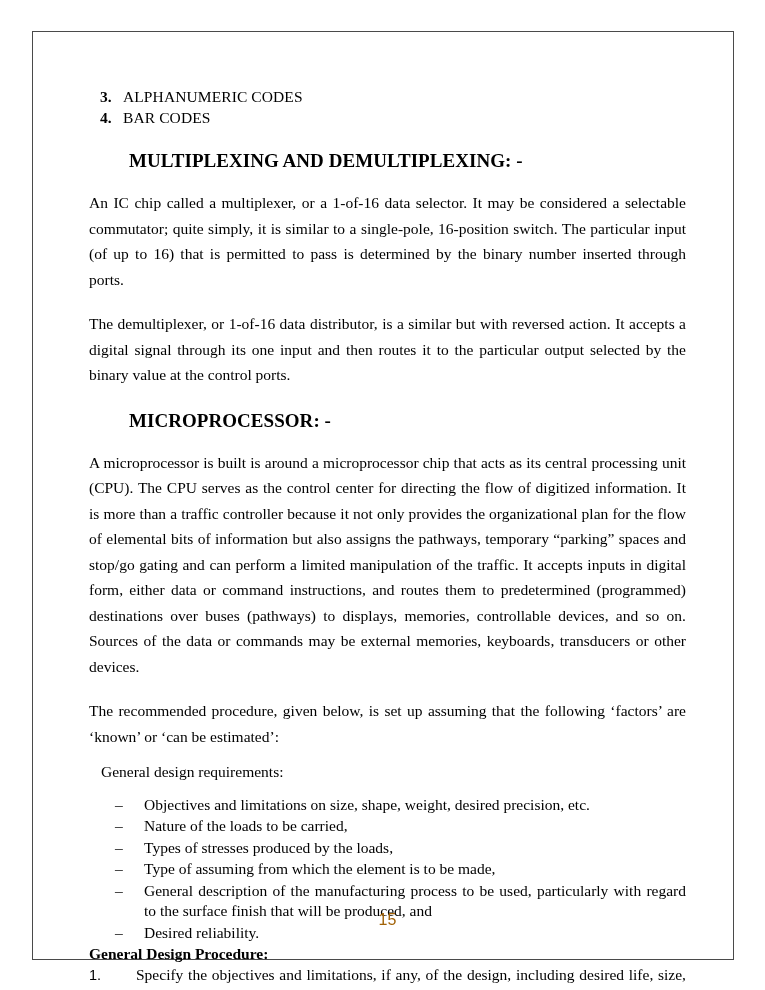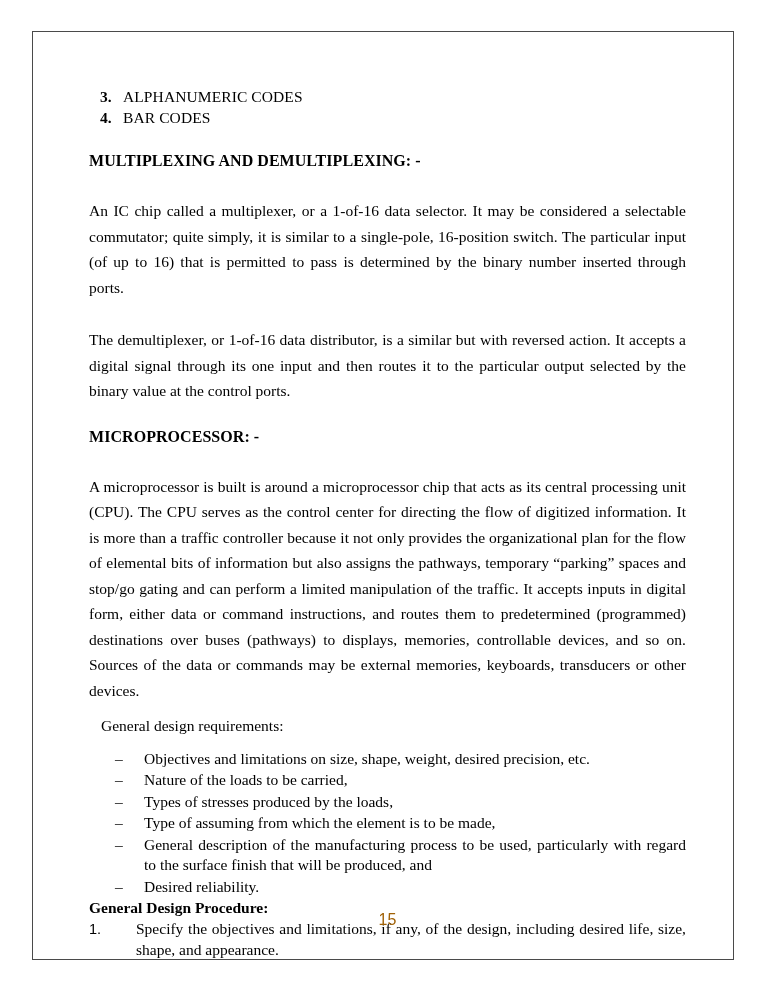--- a/index.html
+++ b/index.html
@@ -61,33 +61,34 @@
     flex: 0 0 23px;
   }
   .top-list-label {
     flex: 1;
     letter-spacing: 0.1px;
   }
 
   
   .section-heading {
     font-weight: bold;
-    font-size: 16px;
+    font-size: 19px;
     line-height: 21px;
     margin-top: 22px;
     margin-bottom: 0;
     letter-spacing: 0.05px;
+    margin-left: 40px;
   }
 
   
   .body-par {
     font-size: 15.5px;
     line-height: 25.5px;
     text-align: justify;
-    margin-top: 27px;
+    margin-top: 19px;
     margin-bottom: 0;
     text-justify: inter-word;
   }
 
   .plain-line {
     font-size: 15.5px;
     line-height: 21.5px;
     margin: 12px;
   }
 
@@ -179,20 +180,21 @@
 
     <p class="body-par">An IC chip called a multiplexer, or a 1-of-16 data selector. It may be considered a selectable commutator; quite simply, it is similar to a single-pole, 16-position switch. The particular input (of up to 16) that is permitted to pass is determined by the binary number inserted through ports.</p>
 
     <p class="body-par">The demultiplexer, or 1-of-16 data distributor, is a similar but with reversed action. It accepts a digital signal through its one input and then routes it to the particular output selected by the binary value at the control ports.</p>
 
     <h2 class="section-heading">MICROPROCESSOR: -</h2>
 
     <p class="body-par">A microprocessor is built is around a microprocessor chip that acts as its central processing unit (CPU). The CPU serves as the control center for directing the flow of digitized information. It is more than a traffic controller because it not only provides the organizational plan for the flow of elemental bits of information but also assigns the pathways, temporary “parking” spaces and stop/go gating and can perform a limited manipulation of the traffic. It accepts inputs in digital form, either data or command instructions, and routes them to predetermined (programmed) destinations over buses (pathways) to displays, memories, controllable devices, and so on. Sources of the data or commands may be external memories, keyboards, transducers or other devices.</p>
 
 
+    <p class="body-par">The recommended procedure, given below, is set up assuming that the following ‘factors’ are ‘known’ or ‘can be estimated’:</p>
 
     <p class="plain-line">General design requirements:</p>
 
     <ul class="dash-list">
       <li class="dash-item">
         <span class="dash-mark">–</span>
         <span class="dash-text">Objectives and limitations on size, shape, weight, desired precision, etc.</span>
       </li>
       <li class="dash-item">
         <span class="dash-mark">–</span>

